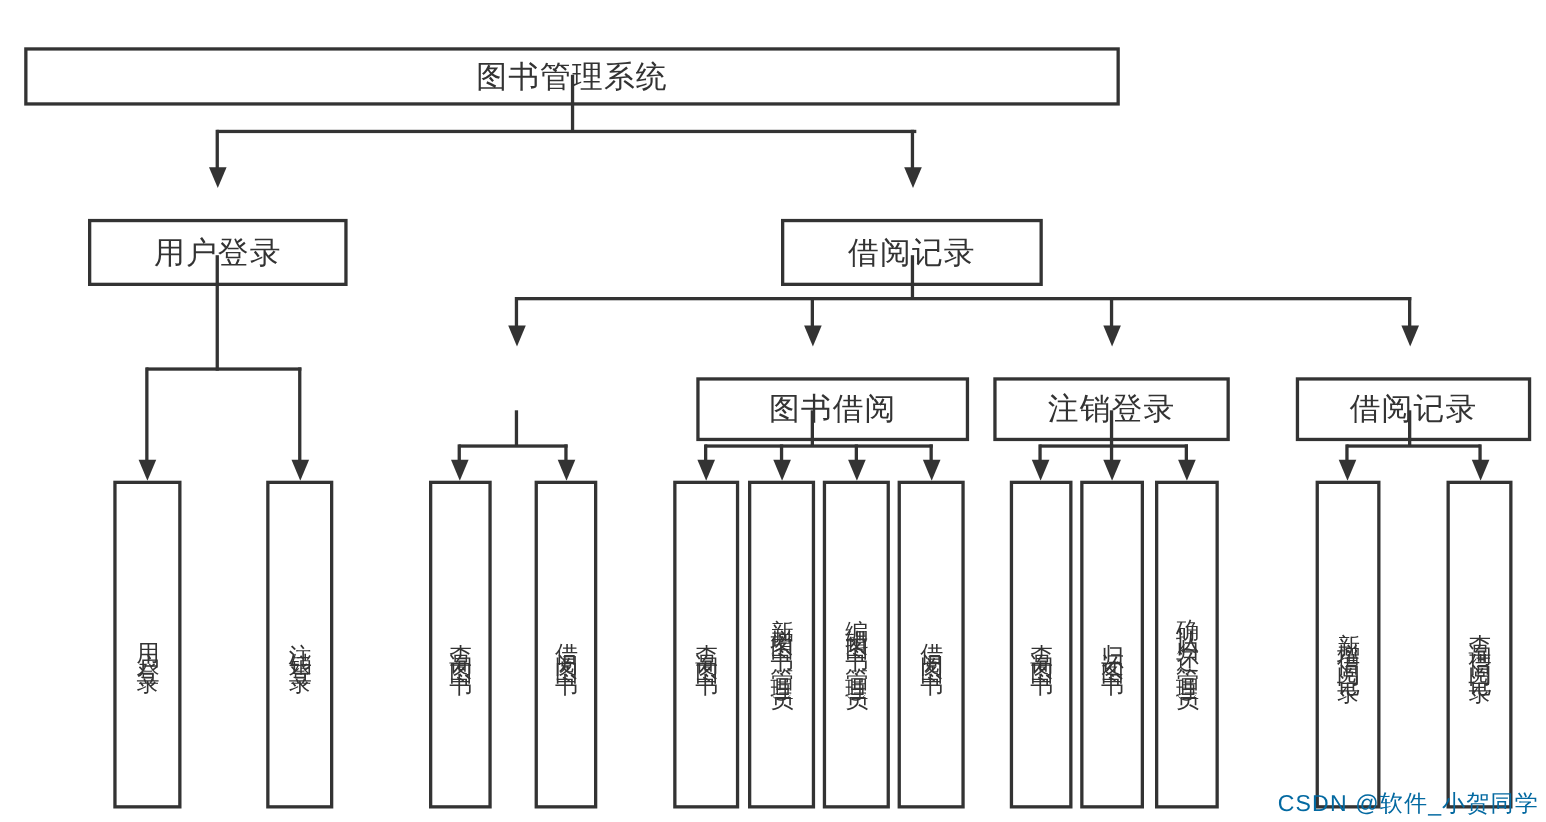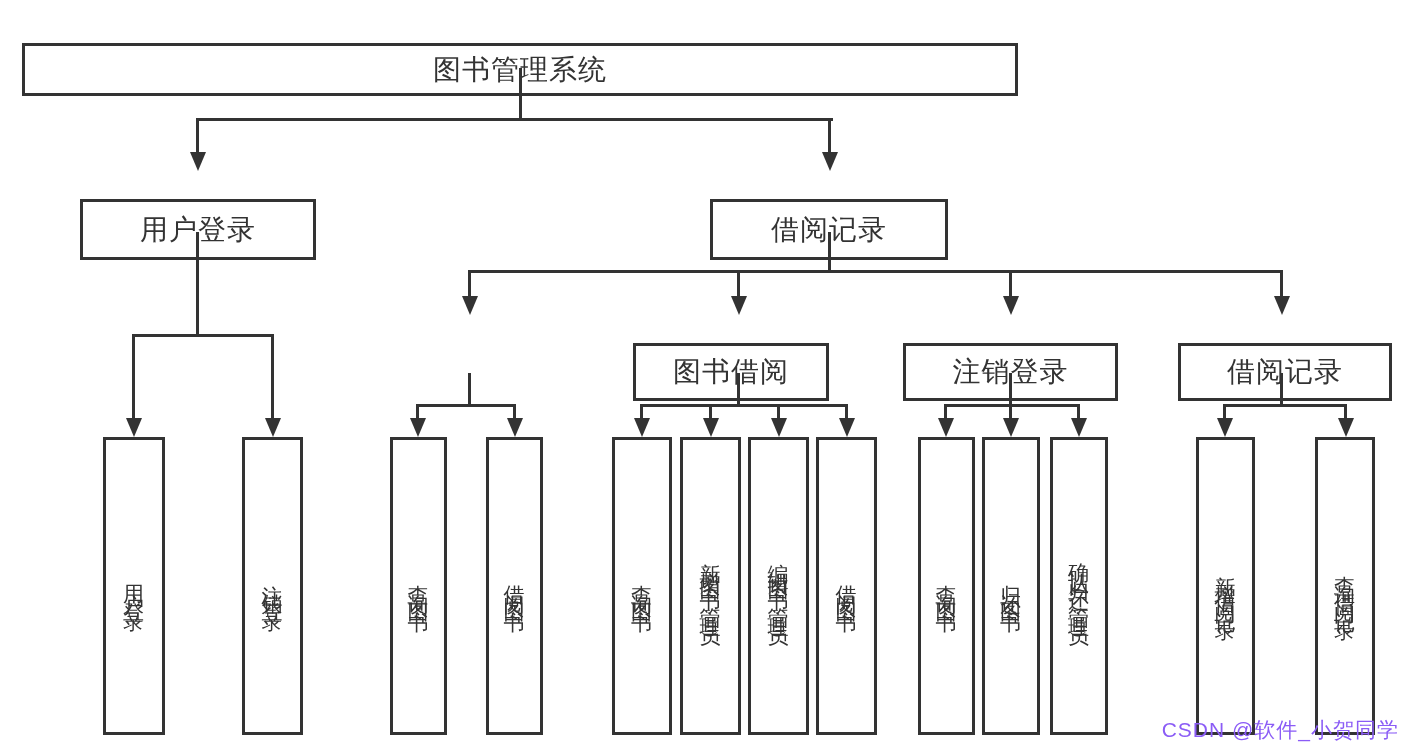--- a/index.html
+++ b/index.html
@@ -17,21 +17,21 @@
     font-size:21px;letter-spacing:9px;line-height:1;
   }
   .vline{position:absolute;width:3px;background:#333333;}
   .hline{position:absolute;height:3px;background:#333333;}
   .ahead{
     position:absolute;width:0;height:0;
     border-left:8px solid transparent;border-right:8px solid transparent;
     border-top:19px solid #333333;
   }
   .watermark{
-    position:absolute;top:716px;right:6px;font-size:21px;color:#8b5cf6;
+    position:absolute;top:716px;right:6px;font-size:21px;color:#0369a1;
     letter-spacing:1px;z-index:10;white-space:nowrap;
   }
 </style>
 </head>
 <body>
 
 <div class="canvas">
 
   <div class="box hbox" style="left:22px;top:15px;width:996px;height:53px;">
     <span>图书管理系统</span>
@@ -62,21 +62,21 @@
   <div class="hline" style="left:469px;top:270px;width:814px;"></div>
   <div class="vline" style="left:468px;top:270px;height:28px;"></div>
   <div class="ahead" style="left:462px;top:296px;"></div>
   <div class="vline" style="left:737px;top:270px;height:28px;"></div>
   <div class="ahead" style="left:731px;top:296px;"></div>
   <div class="vline" style="left:1009px;top:270px;height:28px;"></div>
   <div class="ahead" style="left:1003px;top:296px;"></div>
   <div class="vline" style="left:1280px;top:270px;height:28px;"></div>
   <div class="ahead" style="left:1274px;top:296px;"></div>
 
-  <div class="box hbox" style="left:633px;top:315px;width:196px;height:58px;">
+  <div class="box hbox" style="left:633px;top:315px;width:248px;height:58px;">
     <span>图书借阅</span>
   </div>
   <div class="box hbox" style="left:903px;top:315px;width:215px;height:58px;">
     <span>注销登录</span>
   </div>
   <div class="box hbox" style="left:1178px;top:315px;width:214px;height:58px;align-items:center;">
     <span>借阅记录</span>
   </div>
 
   <div class="vline" style="left:468px;top:373px;height:33px;"></div>

